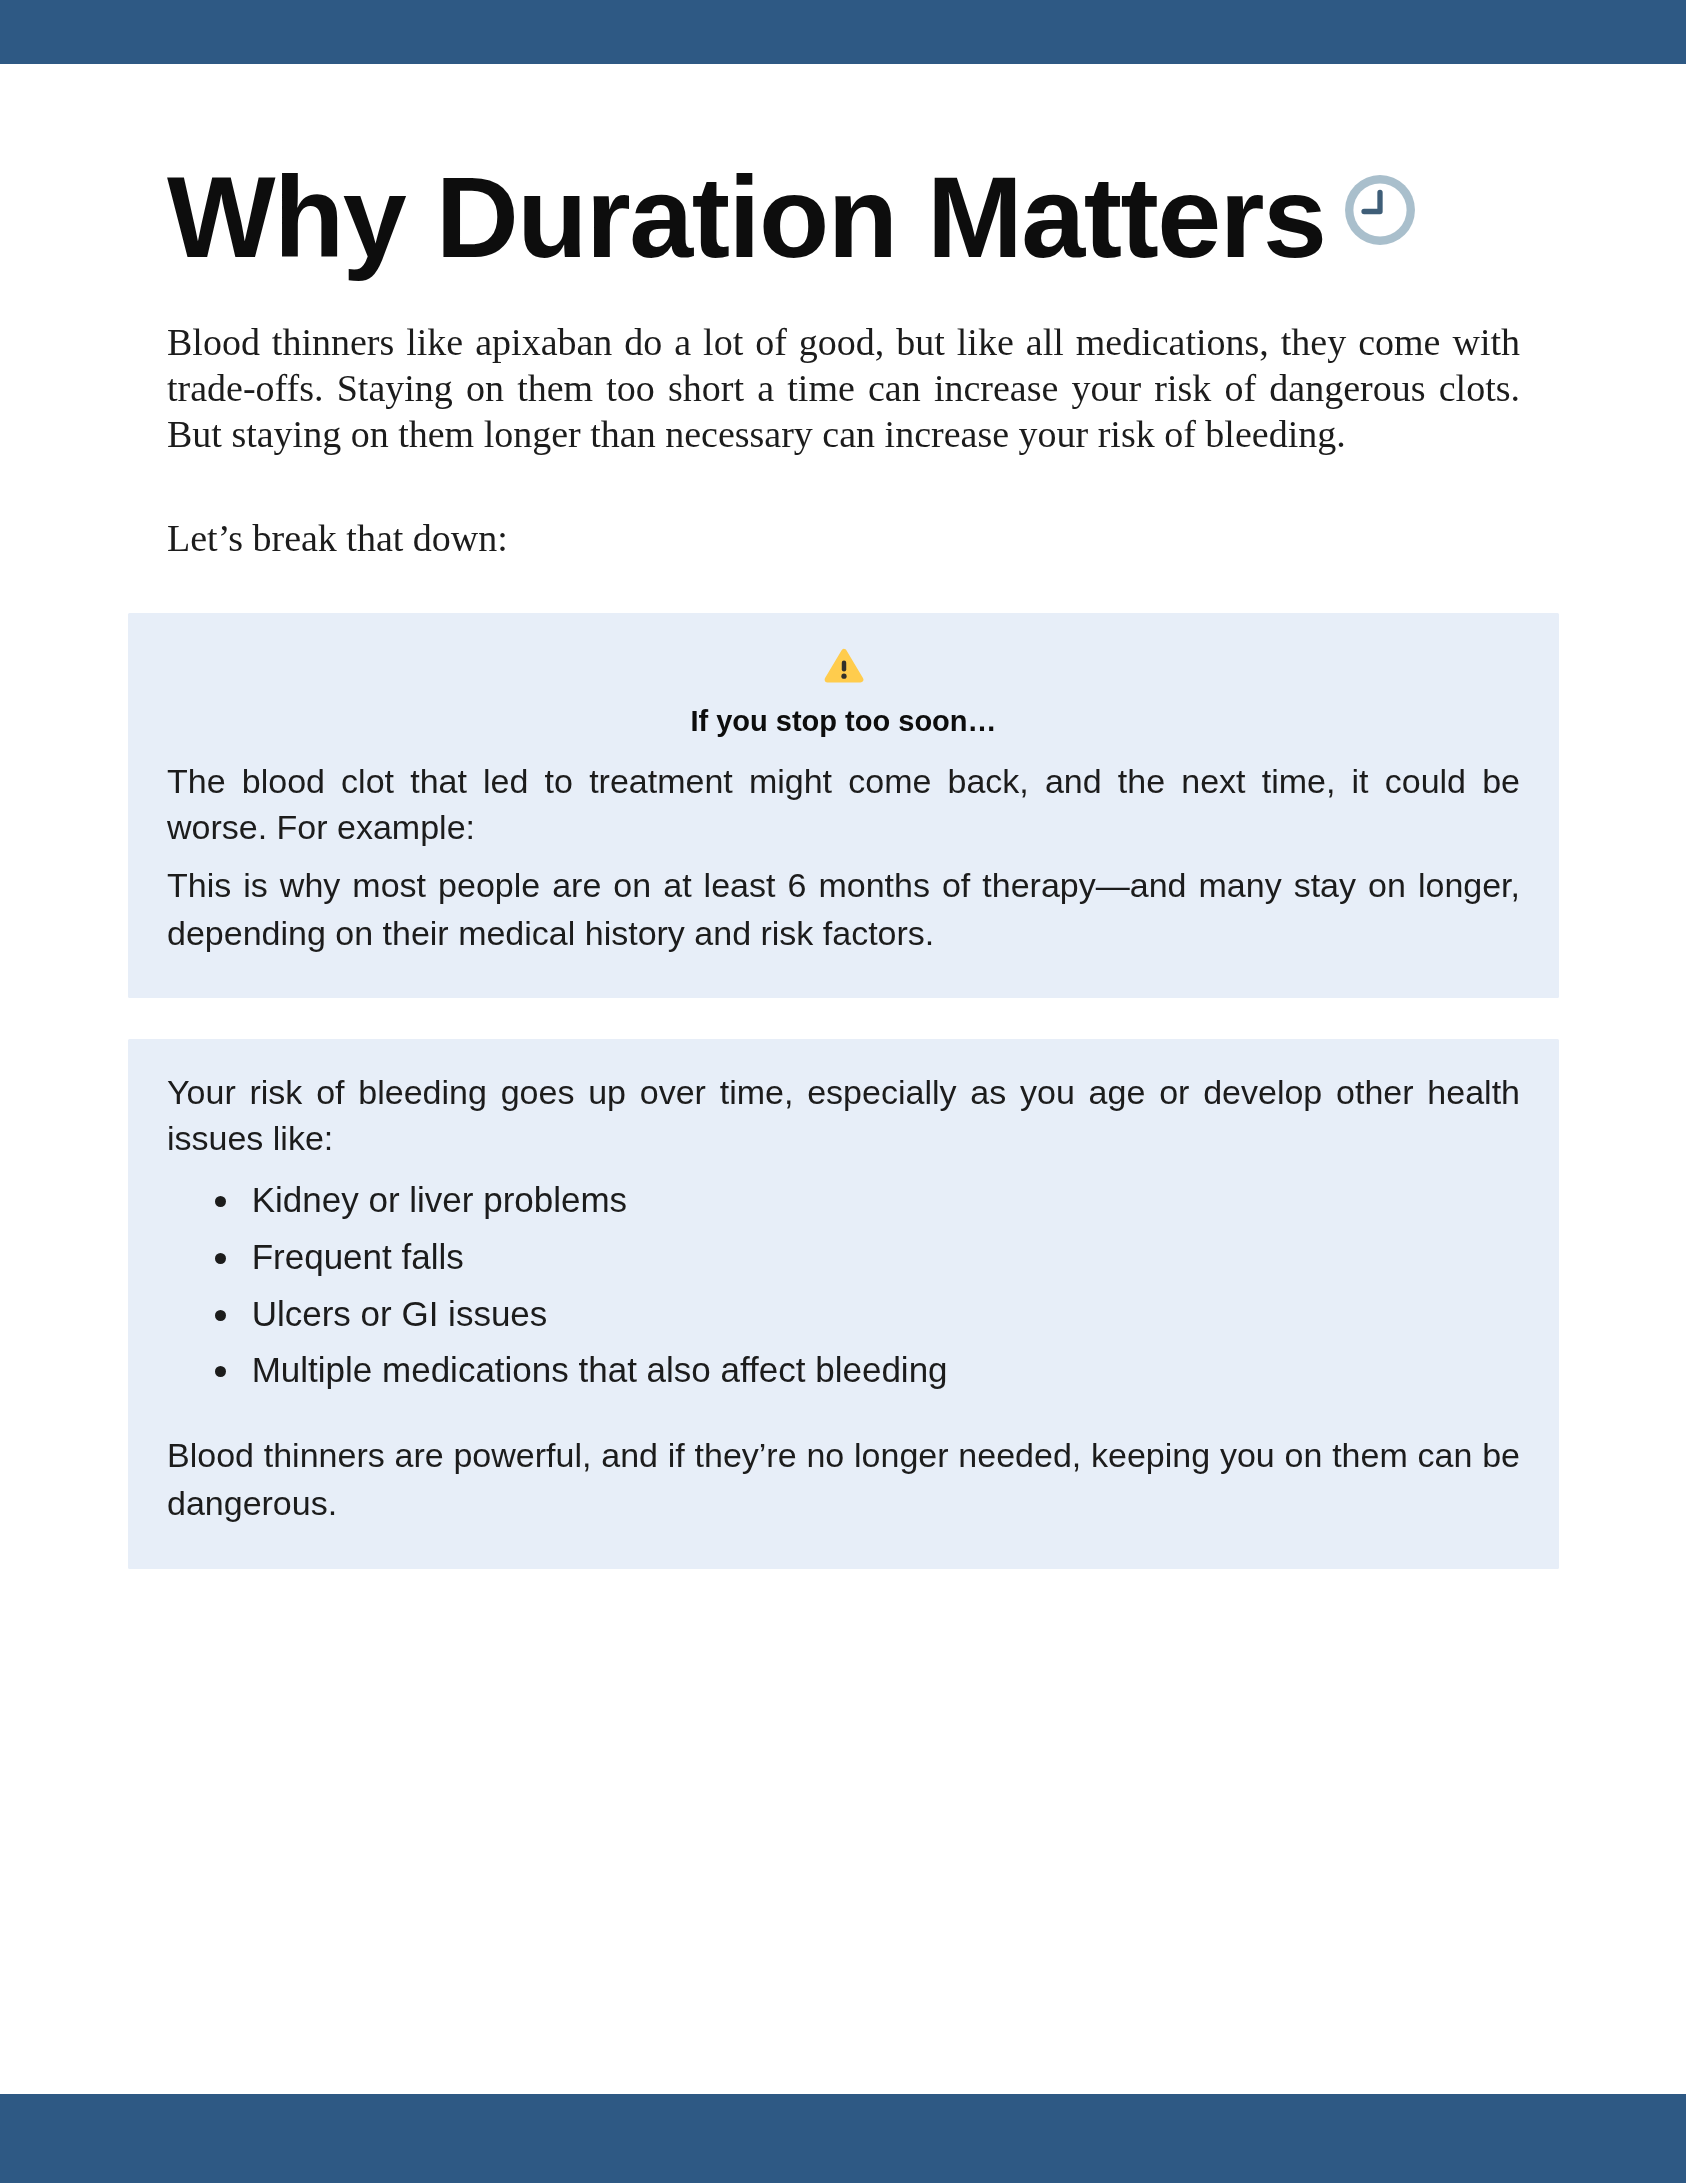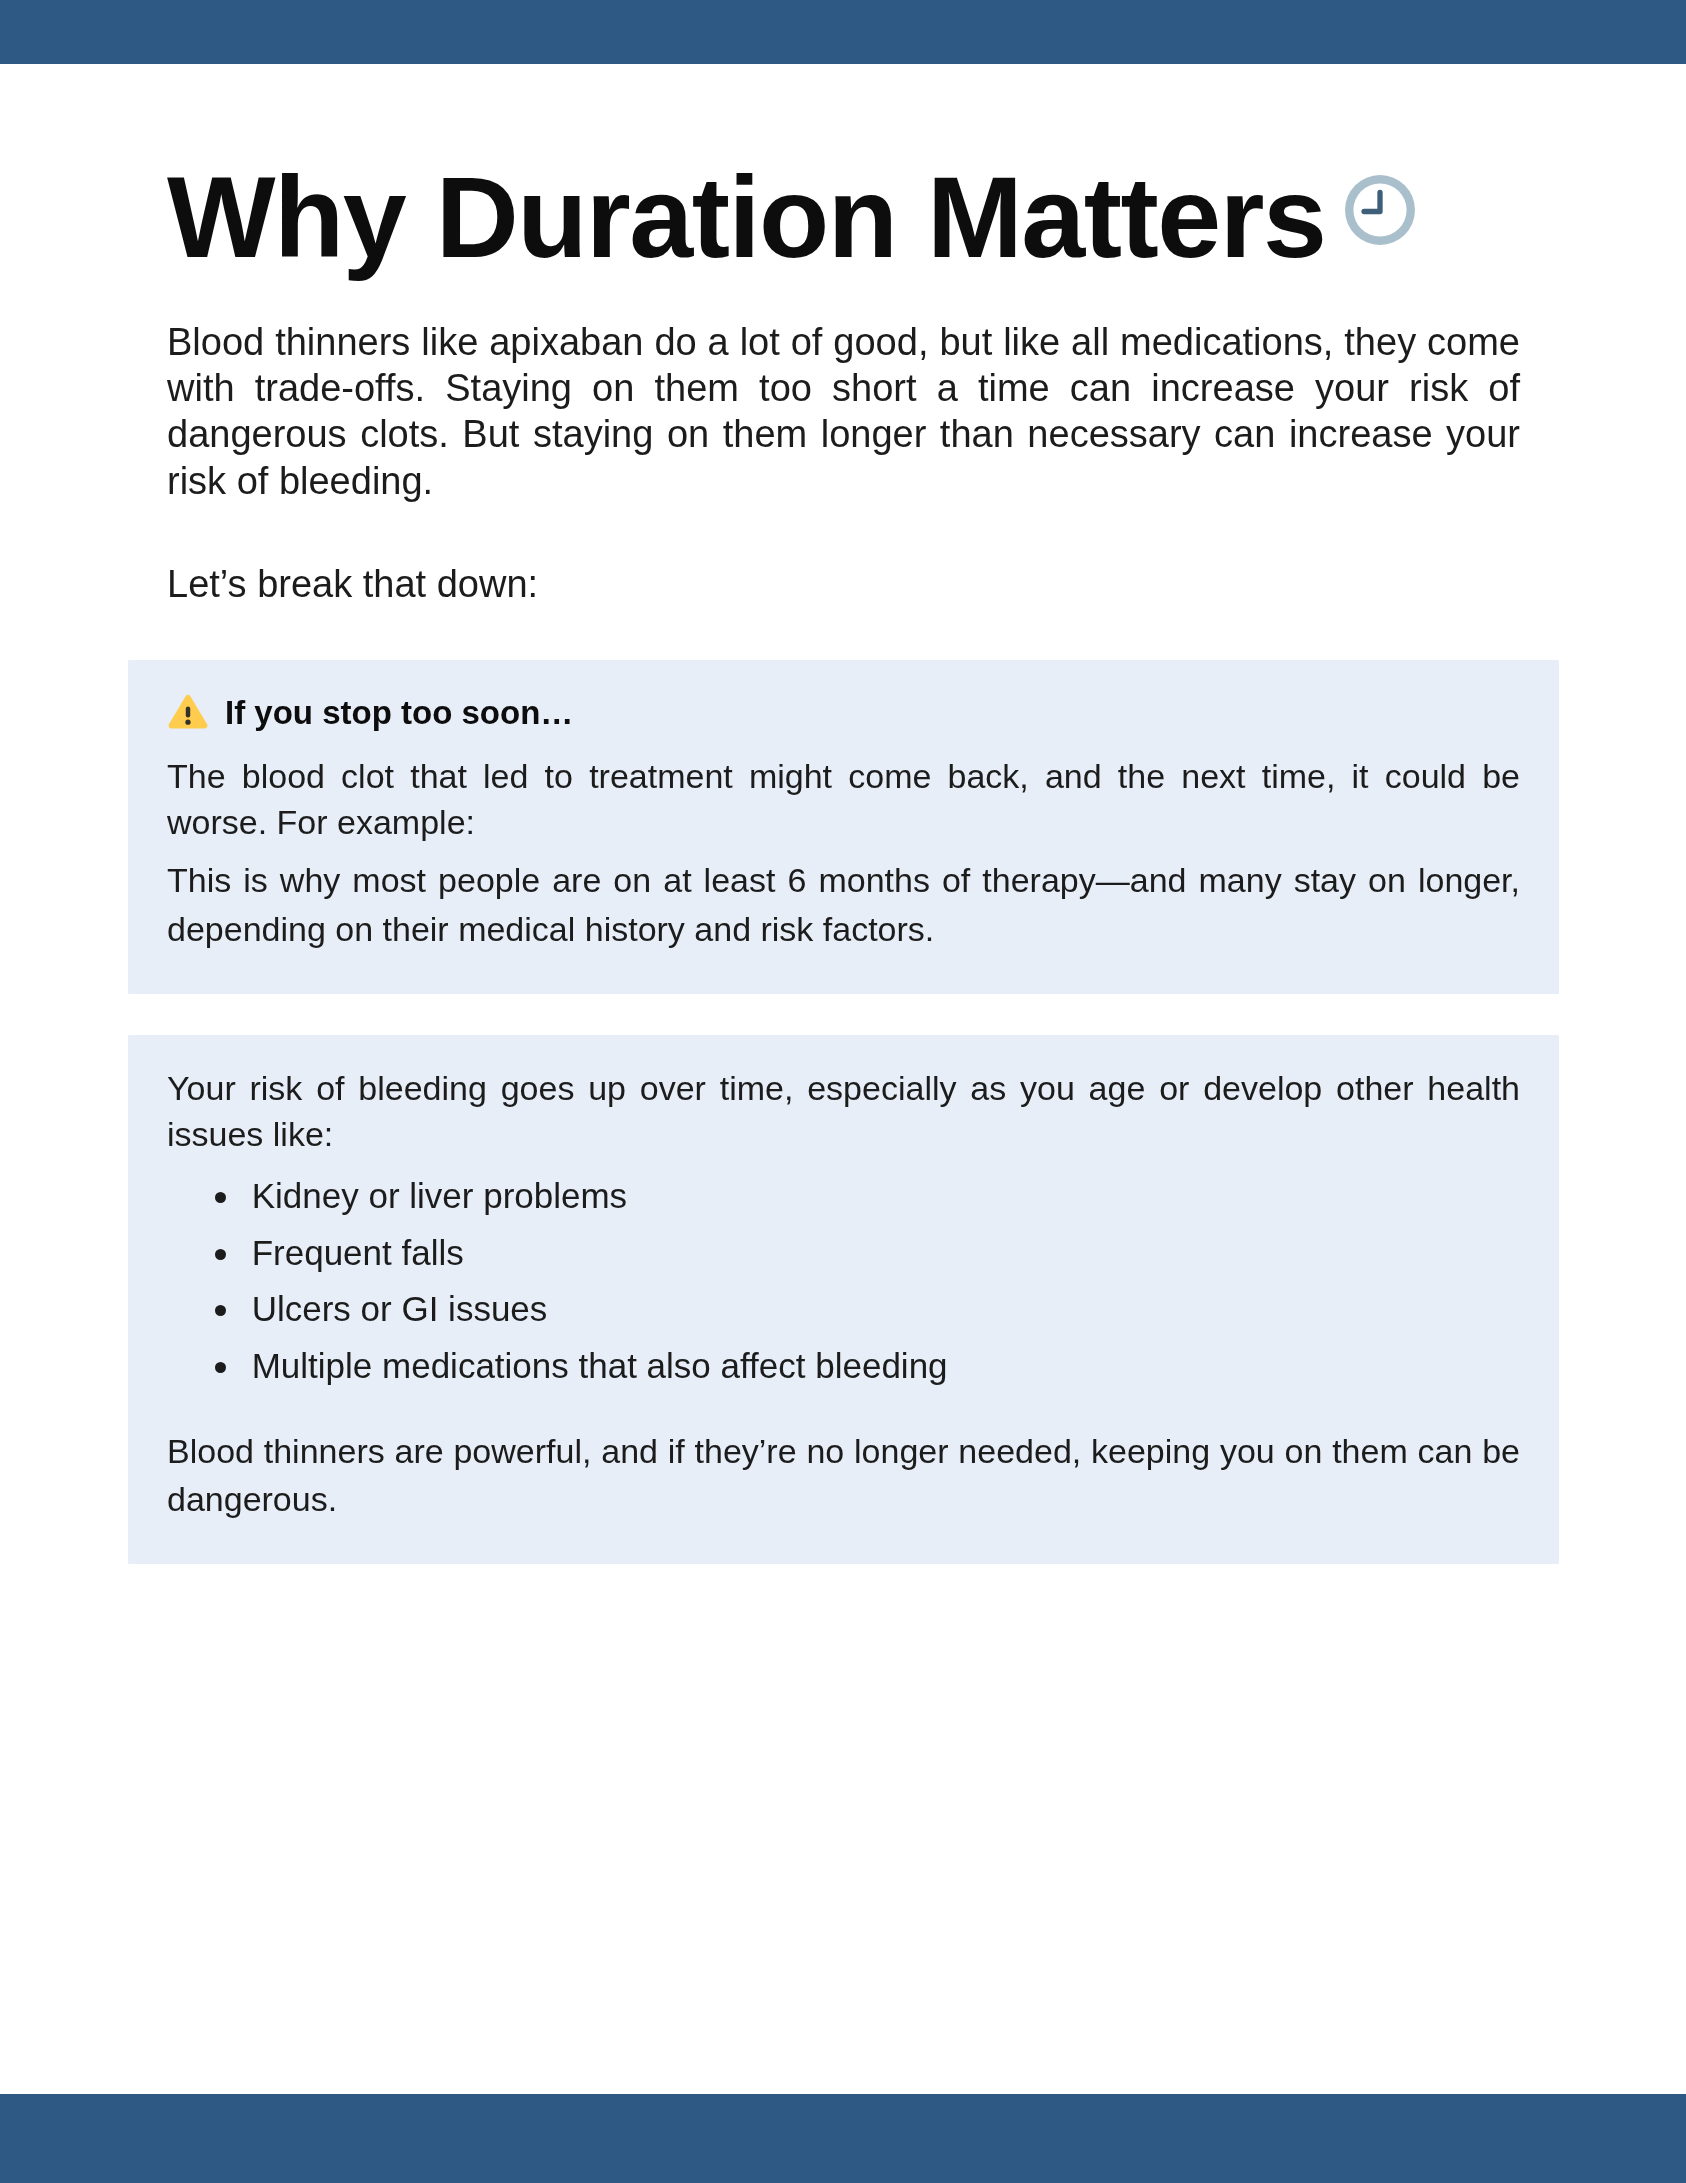--- a/index.html
+++ b/index.html
@@ -55,45 +55,47 @@
   .clock {
     display: inline-flex;
     flex: 0 0 auto;
     margin-top: -14.6px;
   }
   p.body-text {
     font-size: 38px;
     line-height: 1.22;
     margin: 16px 39px 0 39px;
     color: #1c1c1c;
+    font-family: Liberation Serif, serif;
   }
   .justify {
     text-align: justify;
   }
   .intro {
     margin-bottom: 57px !important;
   }
   .leadin {
     margin-bottom: 52px !important;
   }
   .callout {
     background: #e7eef8;
     border-radius: 1.5px;
     padding: 31px 39px 41px 39px;
     margin-bottom: 41px;
   }
   .callout-heading {
     display: flex;
     align-items: center;
     gap: 16px;
-    font-size: 33px;
+    font-size: 29px;
     font-weight: 700;
     color: #0d0d0d;
     margin: 0 0 20.4px 0;
     line-height: 1.2;
+    flex-direction: column;
   }
   .warn {
     display: inline-flex;
     flex: 0 0 auto;
     margin-top: 1.5px;
   }
   .callout p {
     font-size: 34px;
     line-height: 1.22;
     margin: 0;

